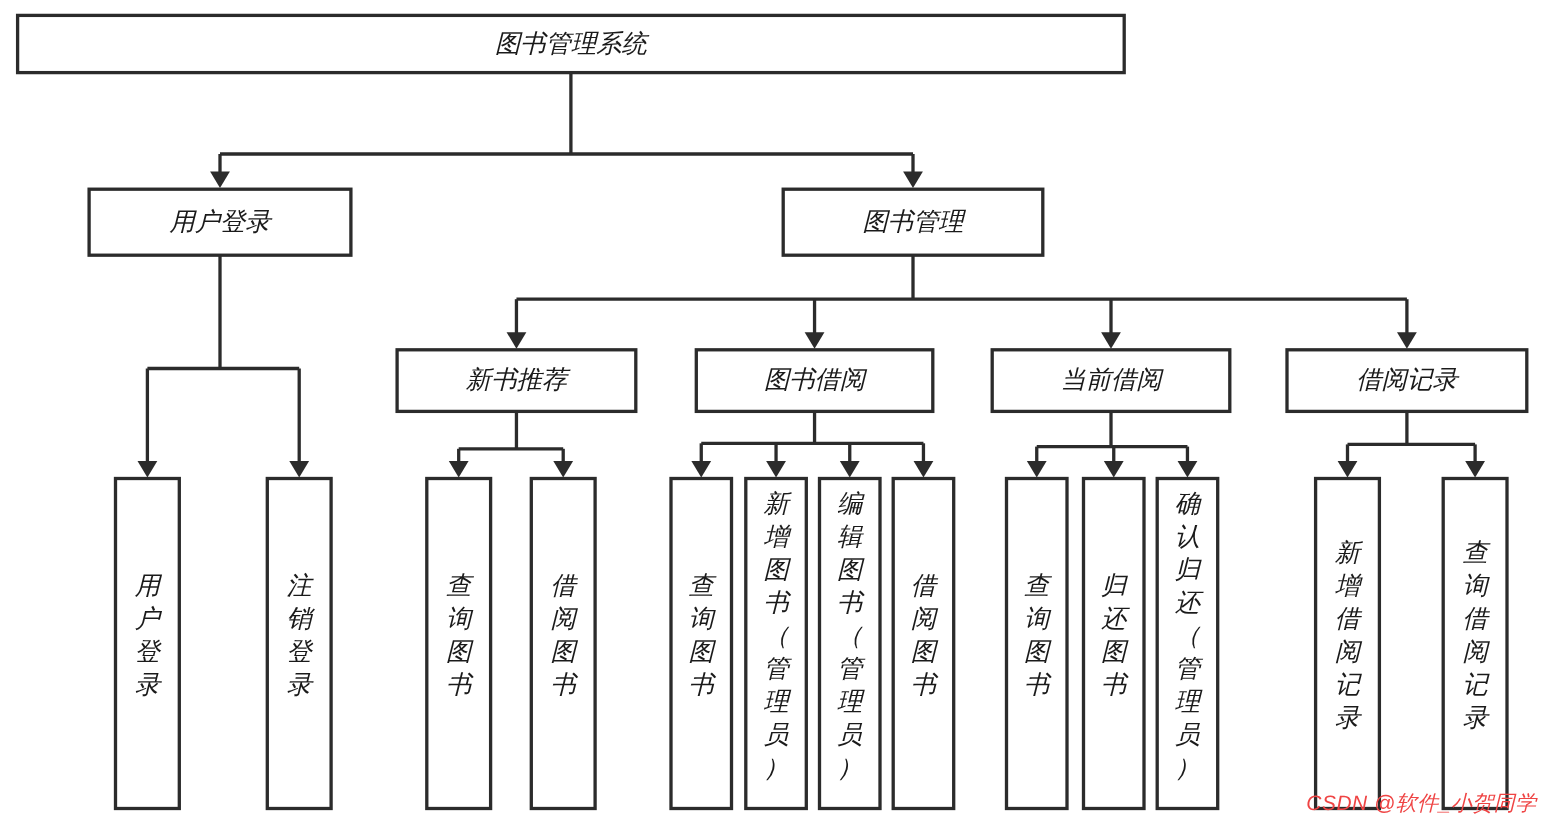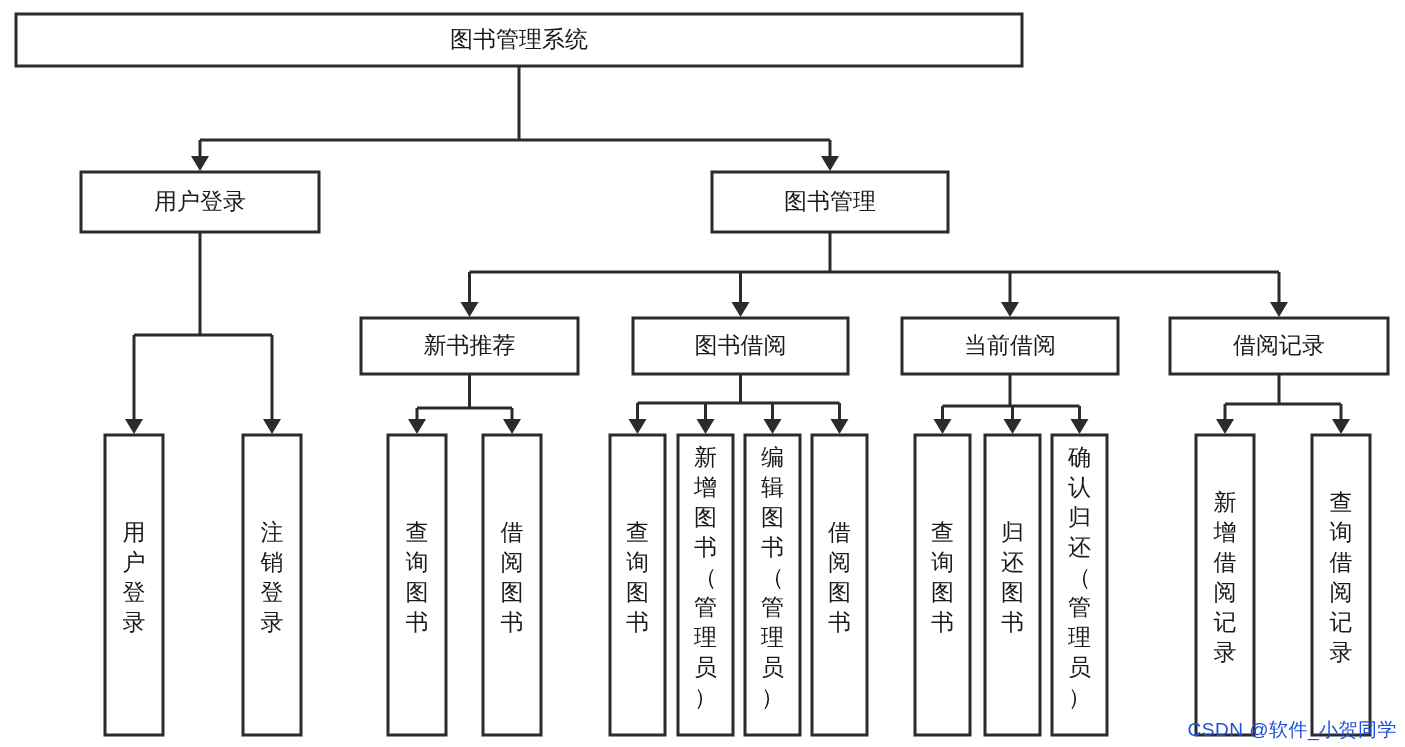--- a/index.html
+++ b/index.html
@@ -11,20 +11,21 @@
     width: 1405px;
     height: 747px;
     font-family: "Liberation Sans", "DejaVu Sans", sans-serif;
     overflow: hidden;
     position: relative;
   }
   #diagram-root {
     position: relative;
     width: 1405px;
     height: 747px;
+    font-style: italic;
   }
   svg.flow {
     position: absolute;
     top: 0;
     left: 0;
     width: 1405px;
     height: 747px;
     display: block;
   }
   .node-rect {
@@ -54,21 +55,21 @@
     font-family: "Liberation Sans", "DejaVu Sans", sans-serif;
     font-size: 23px;
     text-anchor: middle;
   }
   .watermark {
     position: absolute;
     right: 8px;
     bottom: 4px;
     font-family: "Liberation Sans", "DejaVu Sans", sans-serif;
     font-size: 19px;
-    color: #1d4ed8;
+    color: #ef4444;
     letter-spacing: 0.5px;
     white-space: nowrap;
     user-select: none;
     margin-top: 12px;
   }
 </style>
 </head>
 <body>
 
 <div id="diagram-root">

